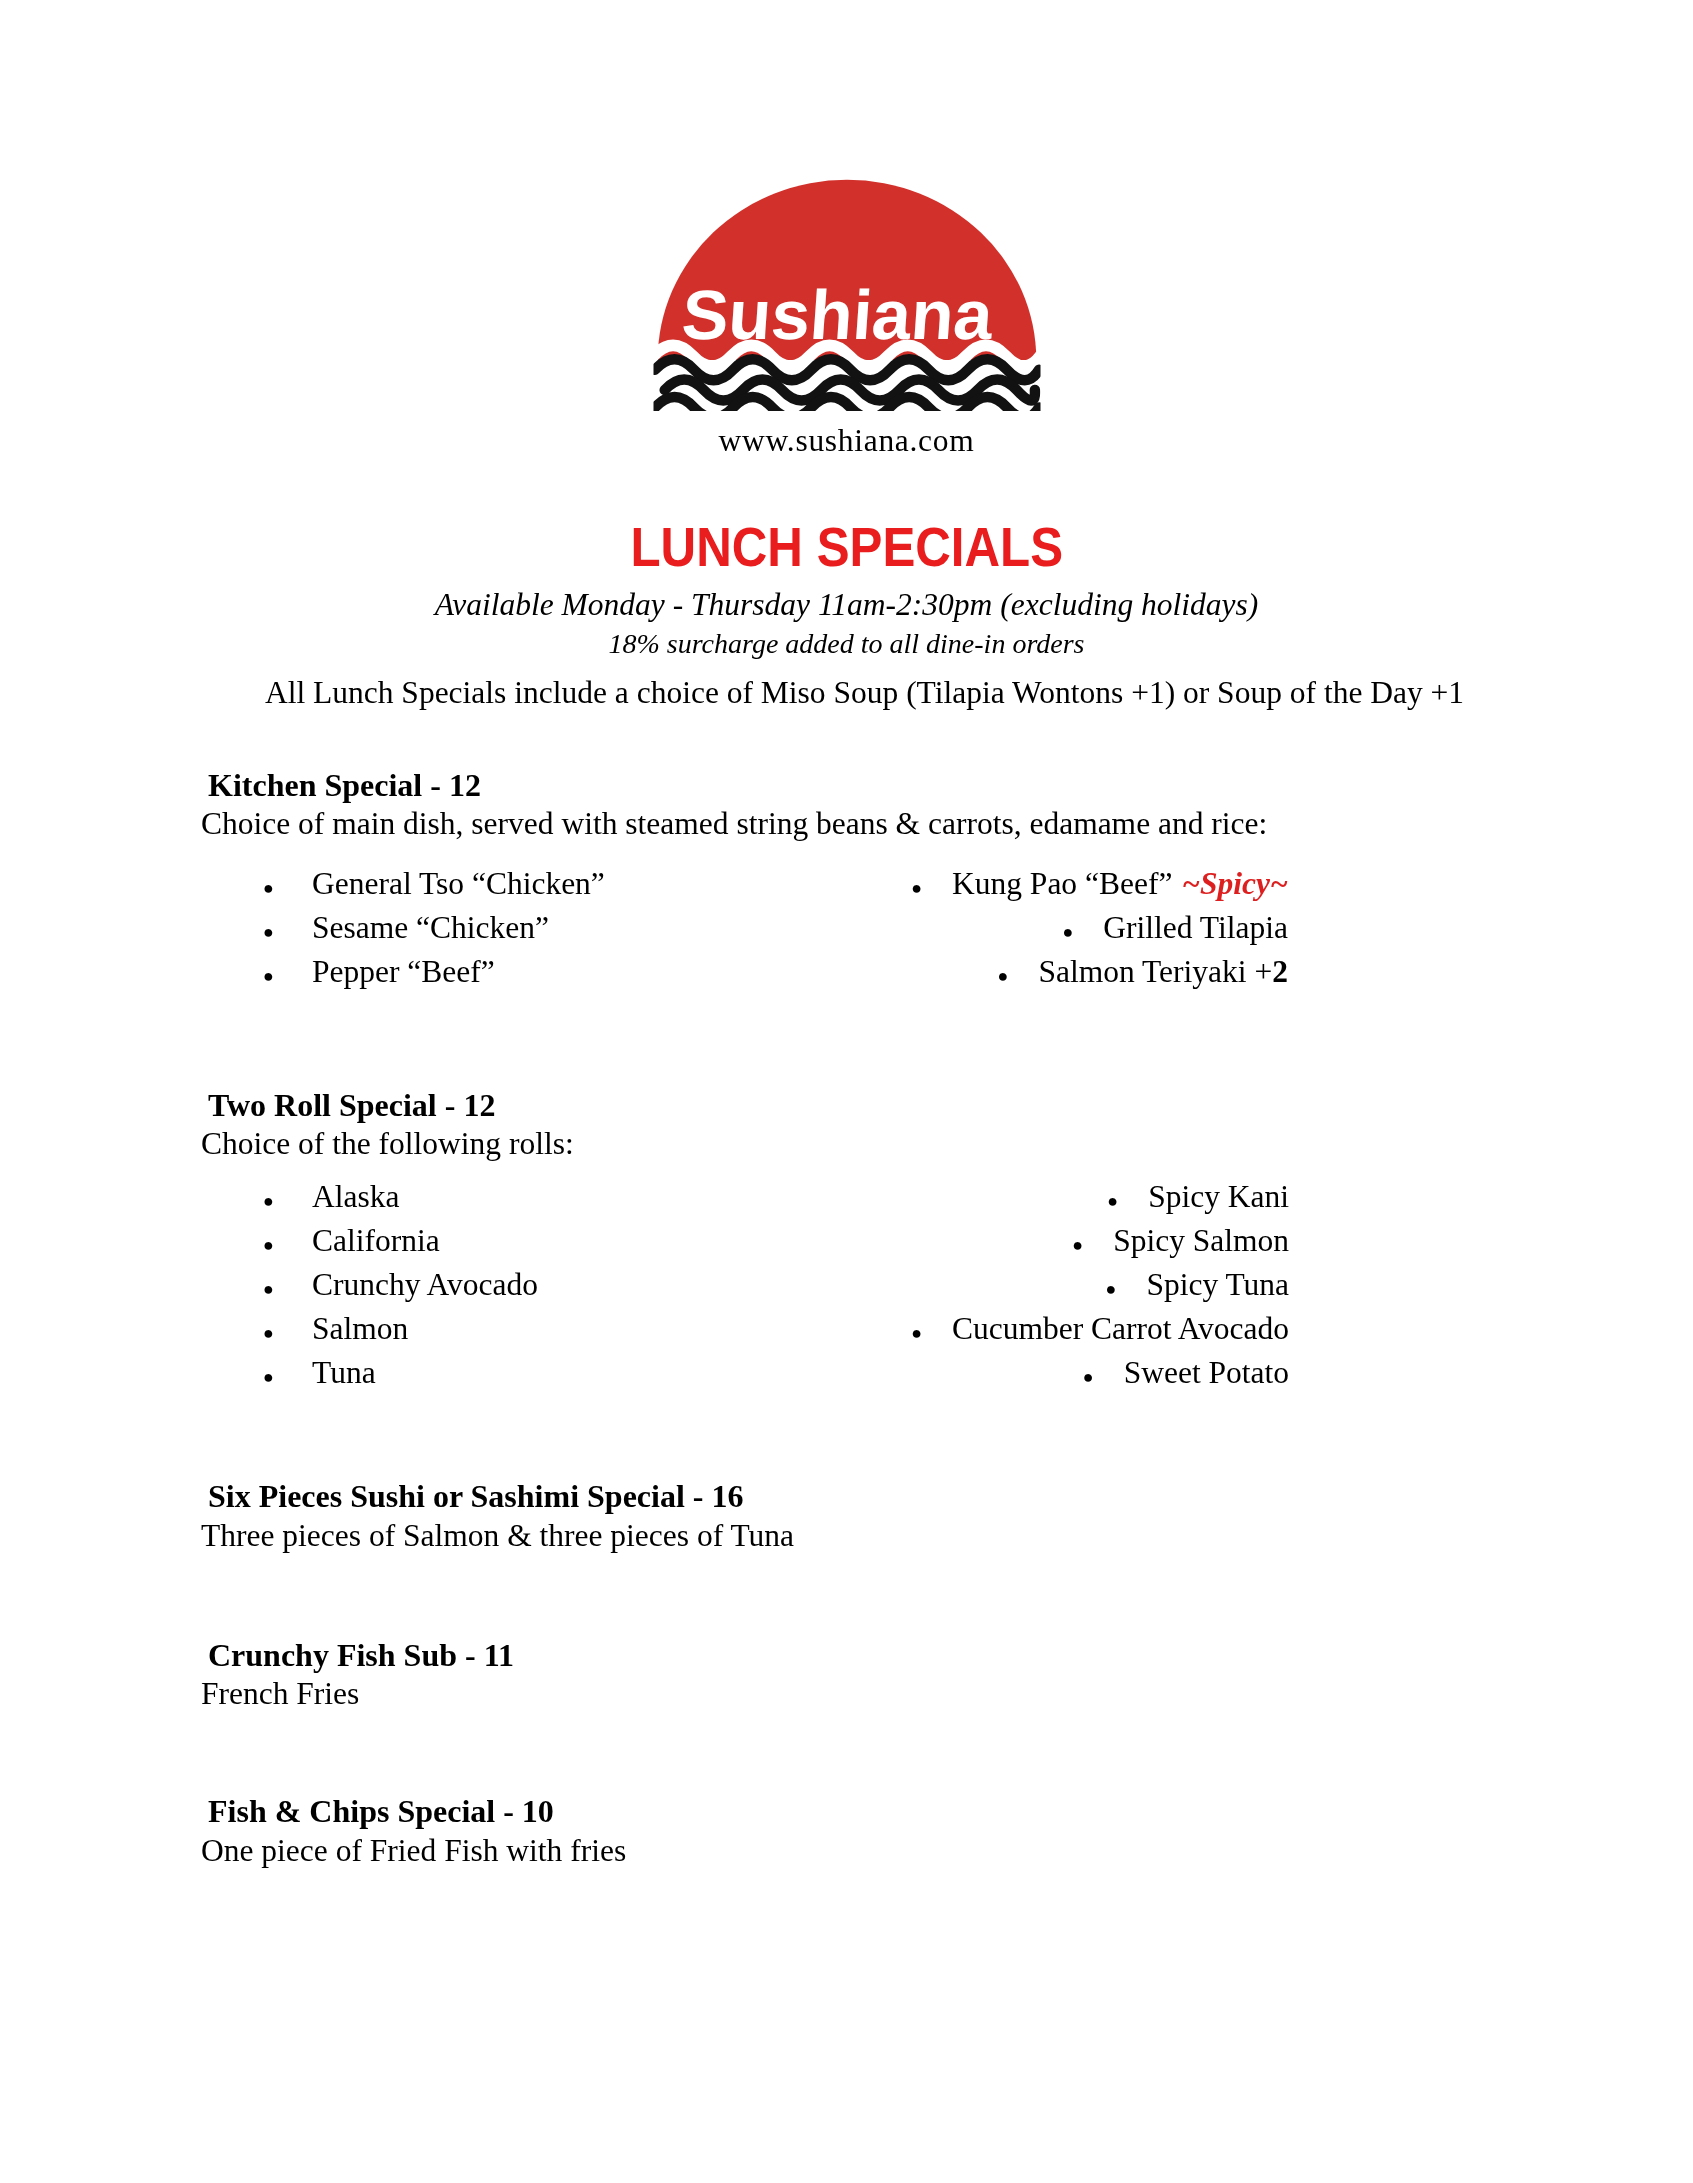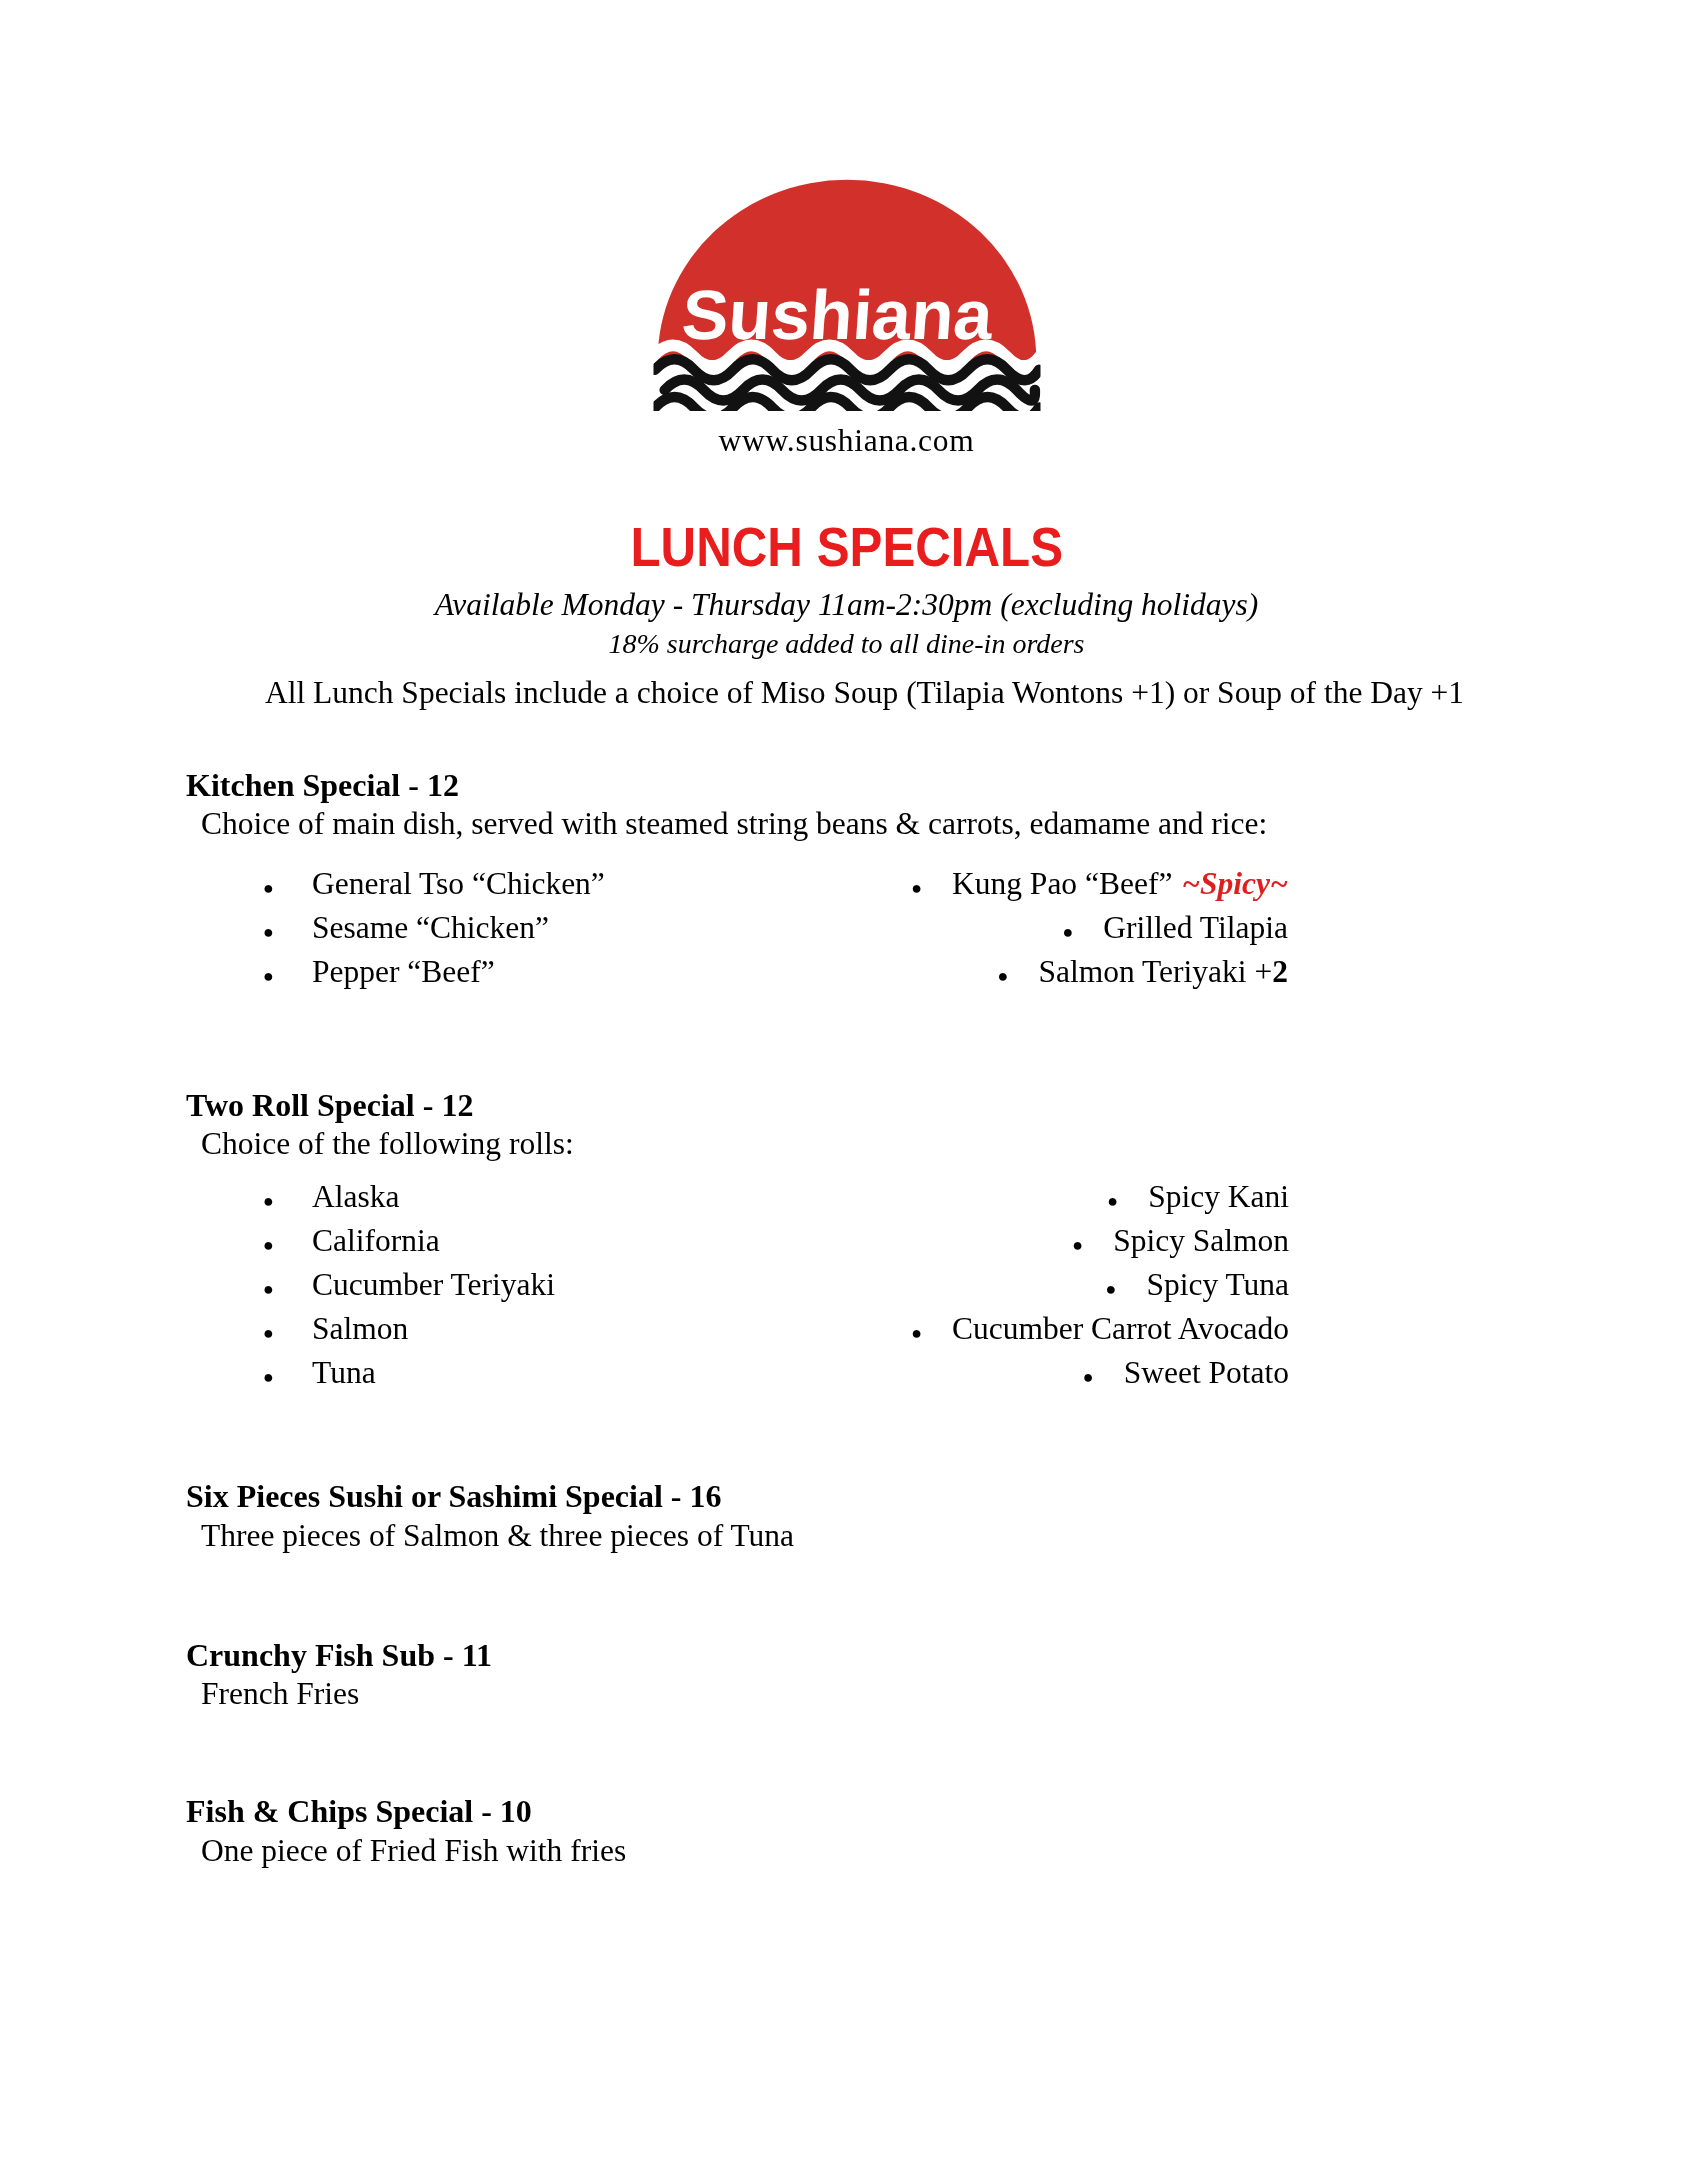--- a/index.html
+++ b/index.html
@@ -19,21 +19,21 @@
   .page-title{top:516px;}
   .page-title span{
     display:inline-block;font-family:"Liberation Sans",sans-serif;
     font-weight:bold;font-size:56px;line-height:1.1;color:#e91d1d;
     transform:scaleX(0.88);transform-origin:center;
   }
   .avail-line{top:587px;font-size:31.5px;font-style:italic;}
   .surcharge-line{top:628px;font-size:28px;font-style:italic;}
   .soup-line{top:675px;font-size:31.5px;padding-left:36px;}
   
-  .sec-h{left:186px;font-size:32px;font-weight:bold;white-space:nowrap;}
+  .sec-h{left:208px;font-size:32px;font-weight:bold;white-space:nowrap;}
   .sec-d{left:201px;font-size:31.5px;white-space:nowrap;}
   
   ul.menu-list{margin:0;padding:0;list-style:none;position:absolute;}
   ul.menu-list li{line-height:40px;font-size:31.5px;white-space:nowrap;}
   .blt{display:inline-block;width:19px;margin-right:30px;font-size:18px;}
   .col-left{left:263px;}
   .col-right{left:903px;text-align:right;}
   .list-kitchen{top:864px;}
   .list-rolls{top:1177px;}
   .spicy{color:#de1f1f;font-weight:bold;font-style:italic;margin-left:9.6px;}
@@ -80,21 +80,21 @@
   <li><span class="blt">●</span><span>Grilled Tilapia</span></li>
   <li><span class="blt">●</span><span>Salmon Teriyaki +</span><span class="bnum">2</span></li>
 </ul>
 
 <div class="abs sec-h" style="top:1087px">Two Roll Special - 12</div>
 <div class="abs sec-d" style="top:1126px">Choice of the following rolls:</div>
 
 <ul class="menu-list list-rolls col-left">
   <li><span class="blt">●</span><span>Alaska</span></li>
   <li><span class="blt">●</span><span>California</span></li>
-  <li><span class="blt">●</span><span>Cucumber Teriyaki</span></li>
+  <li><span class="blt">●</span><span>Crunchy Avocado</span></li>
   <li><span class="blt">●</span><span>Salmon</span></li>
   <li><span class="blt">●</span><span>Tuna</span></li>
 </ul>
 
 <ul class="menu-list list-rolls col-right">
   <li><span class="blt">●</span><span>Spicy Kani</span></li>
   <li><span class="blt">●</span><span>Spicy Salmon</span></li>
   <li><span class="blt">●</span><span>Spicy Tuna</span></li>
   <li><span class="blt">●</span><span>Cucumber Carrot Avocado</span></li>
   <li><span class="blt">●</span><span>Sweet Potato</span></li>

